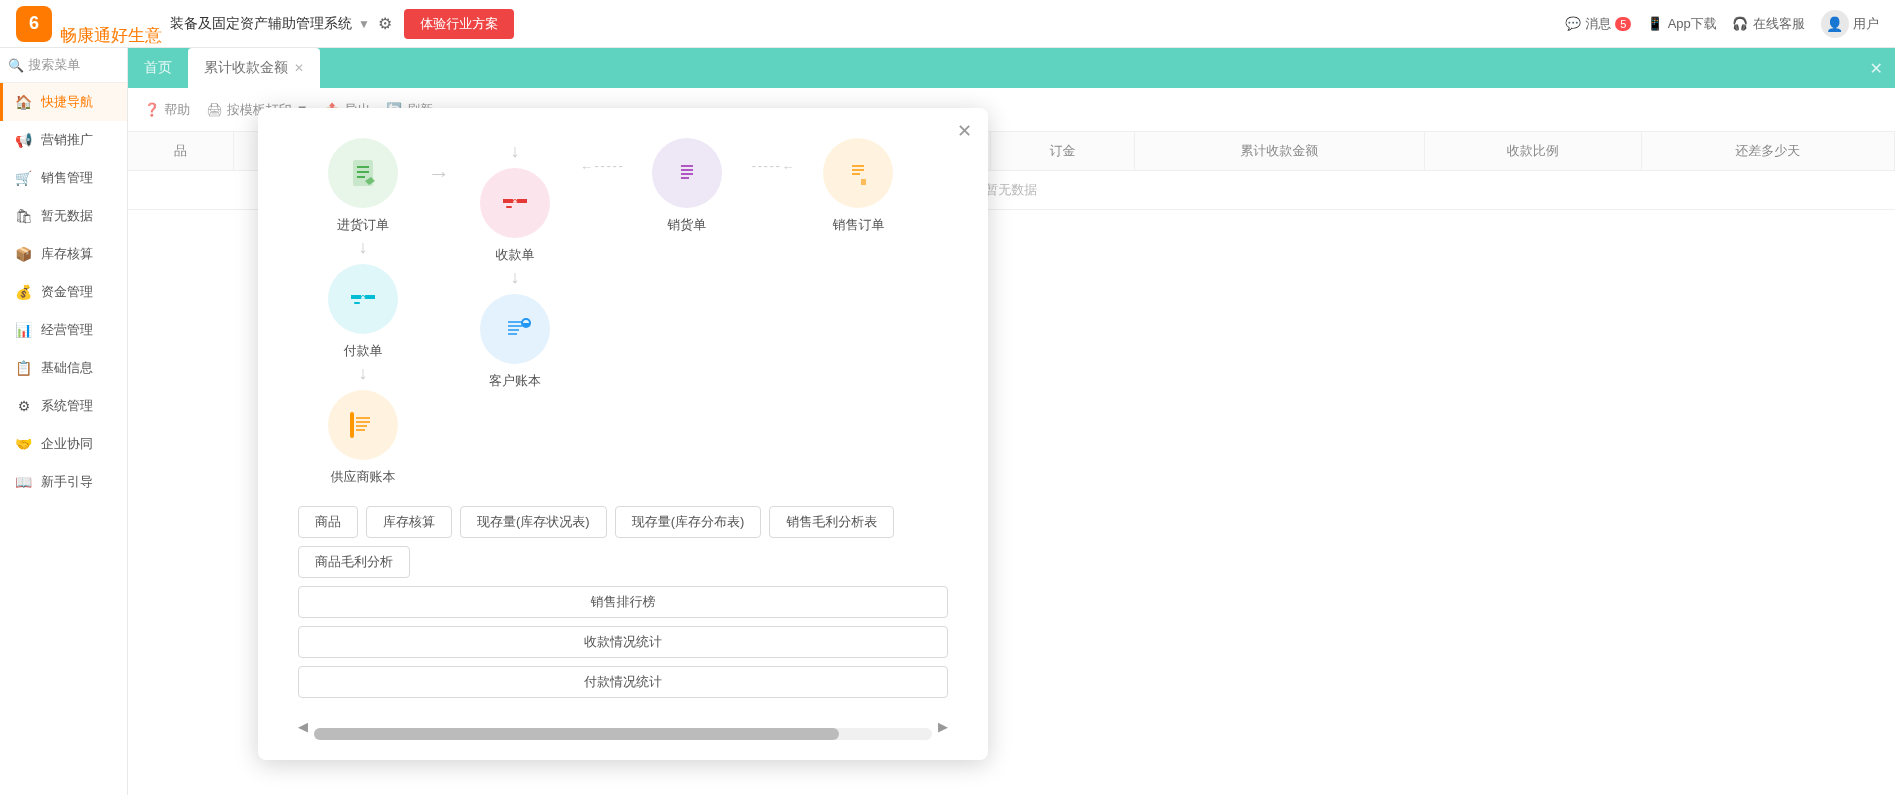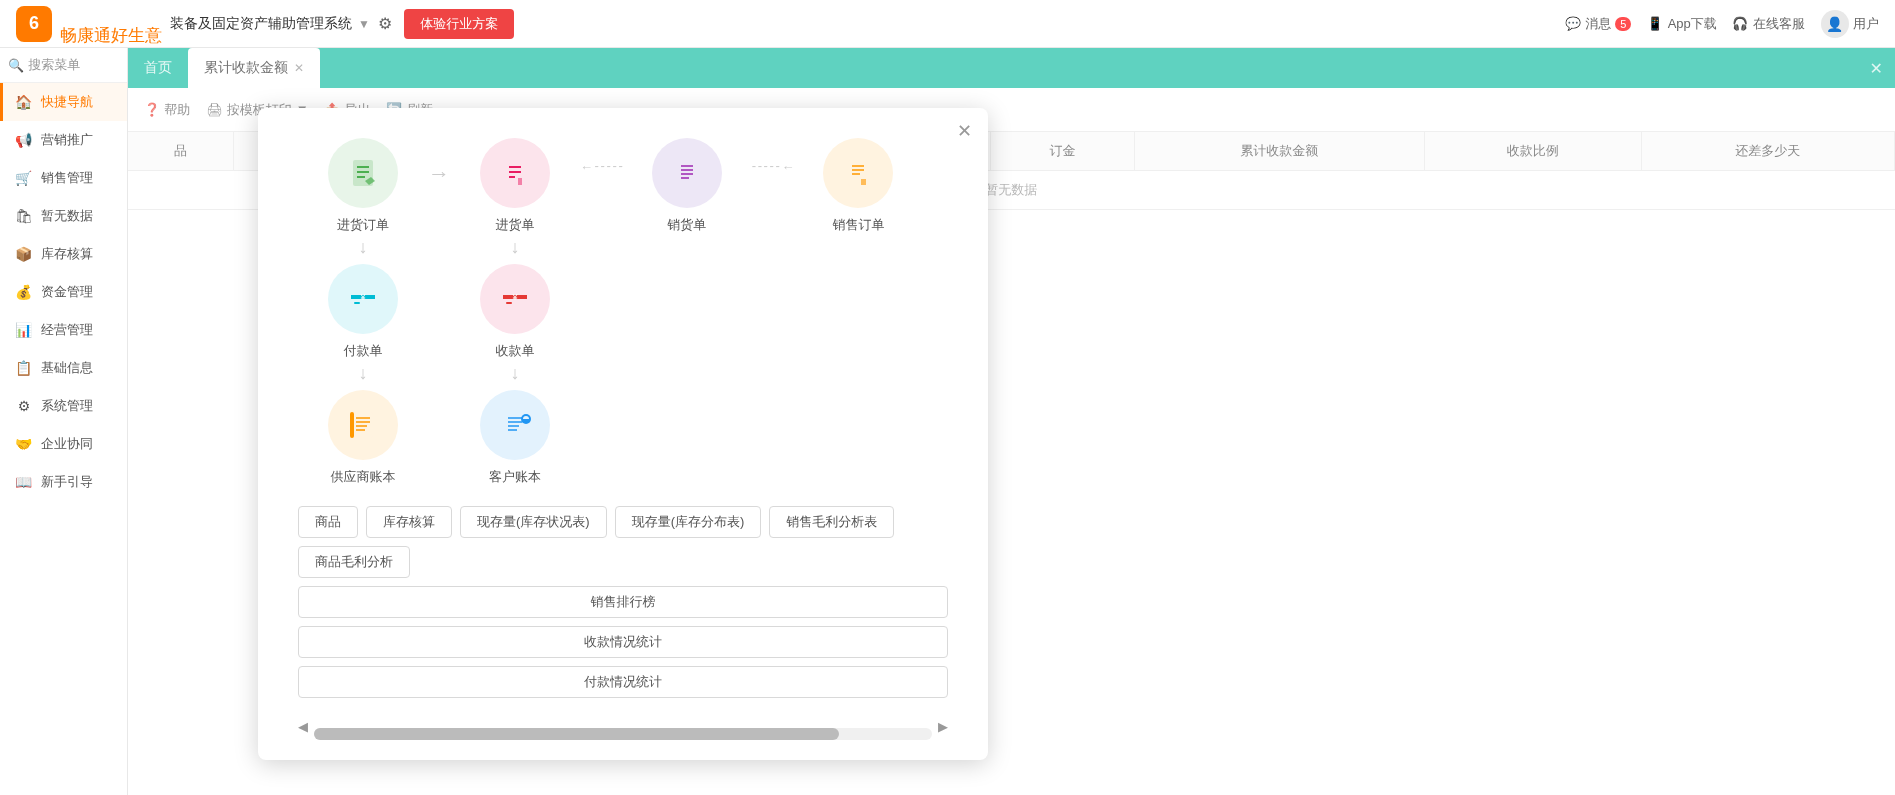--- a/index.html
+++ b/index.html
@@ -292,32 +292,20 @@
                       <rect x="3" y="3" width="4" height="26" rx="2" fill="#ff9800"></rect>
                     </svg>
                 </div>
                 <span class="flow-label">供应商账本</span>
               </div>
             </div>
 
             <div style="display:flex; align-items:center; margin-top:20px; color:#ccc; font-size:22px;">→</div>
 
             <div style="display:flex; flex-direction:column; align-items:center; width:130px;">
-              <div class="flow-node">
-                <div class="flow-circle red">
-                  <svg width="32" height="32" viewBox="0 0 32 32">
-                      <rect x="6" y="3" width="20" height="26" rx="2" fill="#fce4ec"></rect>
-                      <line x1="10" y1="10" x2="22" y2="10" stroke="#e91e63" stroke-width="2"></line>
-                      <line x1="10" y1="15" x2="22" y2="15" stroke="#e91e63" stroke-width="2"></line>
-                      <line x1="10" y1="20" x2="16" y2="20" stroke="#e91e63" stroke-width="2"></line>
-                      <path d="M19 21 L23 21 L23 28 L19 28 Z" fill="#e91e63" opacity="0.5"></path>
-                    </svg>
-                </div>
-                <span class="flow-label">进货单</span>
-              </div>
               <div class="flow-arrow-v" style="margin-top:4px; color:#ccc; font-size:18px;">↓</div>
               <div class="flow-node" style="margin-top:4px;">
                 <div class="flow-circle crimson">
                   <svg width="32" height="32" viewBox="0 0 32 32">
                       <rect x="4" y="8" width="24" height="16" rx="2" fill="#fce4ec"></rect>
                       <rect x="4" y="12" width="24" height="4" fill="#e53935"></rect>
                       <text x="16" y="17" font-size="9" fill="#fff" text-anchor="middle">¥</text>
                       <rect x="7" y="19" width="6" height="2" rx="1" fill="#e53935"></rect>
                     </svg>
                 </div>

